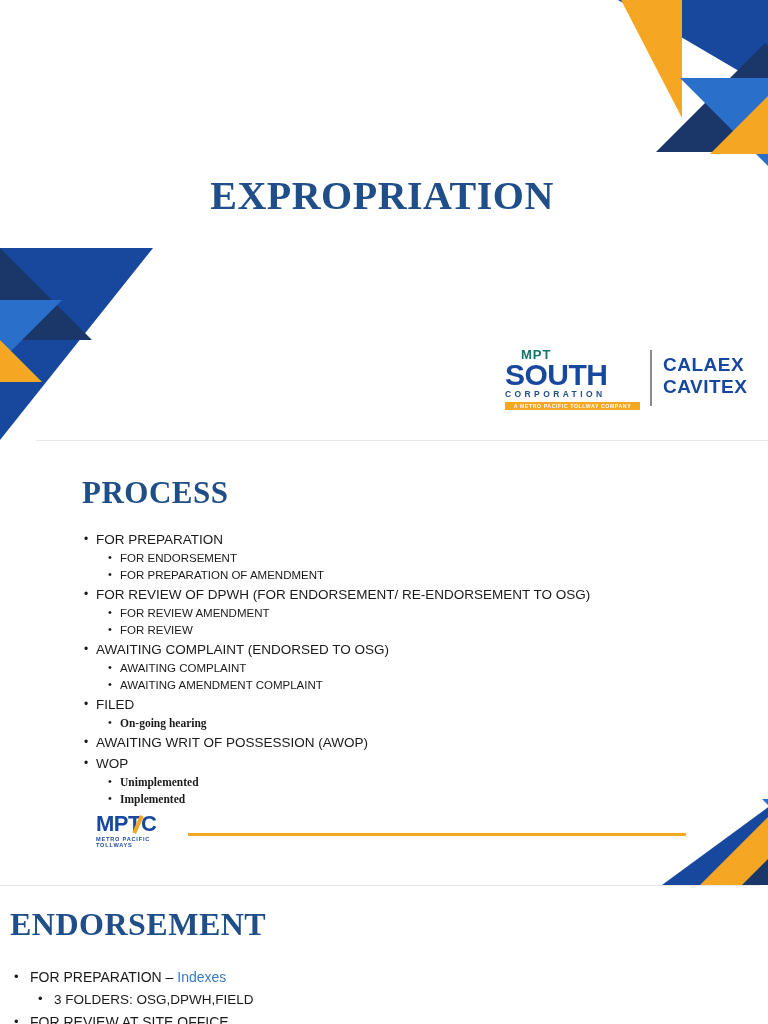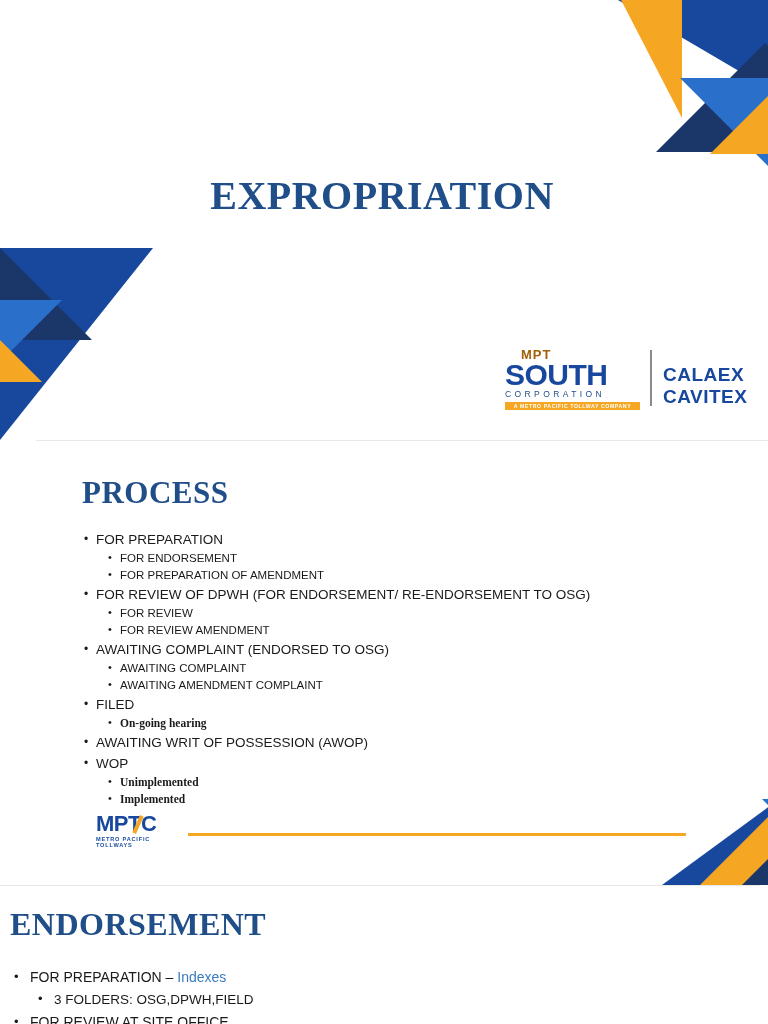--- a/index.html
+++ b/index.html
@@ -100,36 +100,36 @@
     position: absolute;
     left: 505px; top: 348px;
     width: 260px;
     height: 70px;
   }
   .mpt-logo .mpt-small {
     font-family: "Liberation Sans", sans-serif;
     font-weight: bold;
     font-size: 13px;
     letter-spacing: 1px;
-    color: #a16207;
+    color: #0f766e;
     line-height: 13px;
     padding-left: 16px;
   }
   .mpt-logo .mpt-south {
     font-family: "Liberation Sans", sans-serif;
     font-weight: bold;
     font-size: 30px;
     letter-spacing: -0.5px;
     color: #17489e;
     line-height: 28px;
   }
   .mpt-logo .mpt-corp {
     font-size: 8.5px;
     letter-spacing: 3.4px;
-    font-weight: normal;
+    font-weight: bold;
     color: #1f4e89;
     line-height: 11px;
   }
   .mpt-logo .mpt-bar {
     margin-top: 2px;
     width: 135px;
     background: #f5a623;
     color: #ffffff;
     font-size: 5.2px;
     letter-spacing: 0.6px;
@@ -145,21 +145,20 @@
   }
   .mpt-brands {
     position: absolute;
     left: 158px; top: 6px;
     font-family: "Liberation Sans", sans-serif;
     font-weight: bold;
     font-size: 19px;
     letter-spacing: 0.5px;
     color: #17489e;
     line-height: 22px;
-    margin-top: 10px;
   }
 
   
   .slide2 {
     position: relative;
     width: 768px;
     height: 445px;
     background: #ffffff;
     overflow: hidden;
     border-top: 1px solid #e8e8e8;
@@ -348,22 +347,22 @@
 </section>
 
 <section class="slide2">
   <h2 class="s2-heading">PROCESS</h2>
 
   <div class="s2-body">
     <div class="lvl1">FOR PREPARATION</div>
     <div class="lvl2">FOR ENDORSEMENT</div>
     <div class="lvl2">FOR PREPARATION  OF AMENDMENT</div>
     <div class="lvl1">FOR REVIEW OF DPWH (FOR ENDORSEMENT/ RE-ENDORSEMENT TO OSG)</div>
+    <div class="lvl2">FOR REVIEW AMENDMENT</div>
     <div class="lvl2">FOR REVIEW</div>
-    <div class="lvl2">FOR REVIEW AMENDMENT</div>
     <div class="lvl1">AWAITING COMPLAINT (ENDORSED TO OSG)</div>
     <div class="lvl2">AWAITING COMPLAINT</div>
     <div class="lvl2">AWAITING AMENDMENT COMPLAINT</div>
     <div class="lvl1">FILED</div>
     <div class="lvl2 serif">On-going hearing</div>
     <div class="lvl1">AWAITING WRIT OF POSSESSION (AWOP)</div>
     <div class="lvl1">WOP</div>
     <div class="lvl2 serif">Unimplemented</div>
     <div class="lvl2 serif">Implemented</div>
   </div>

